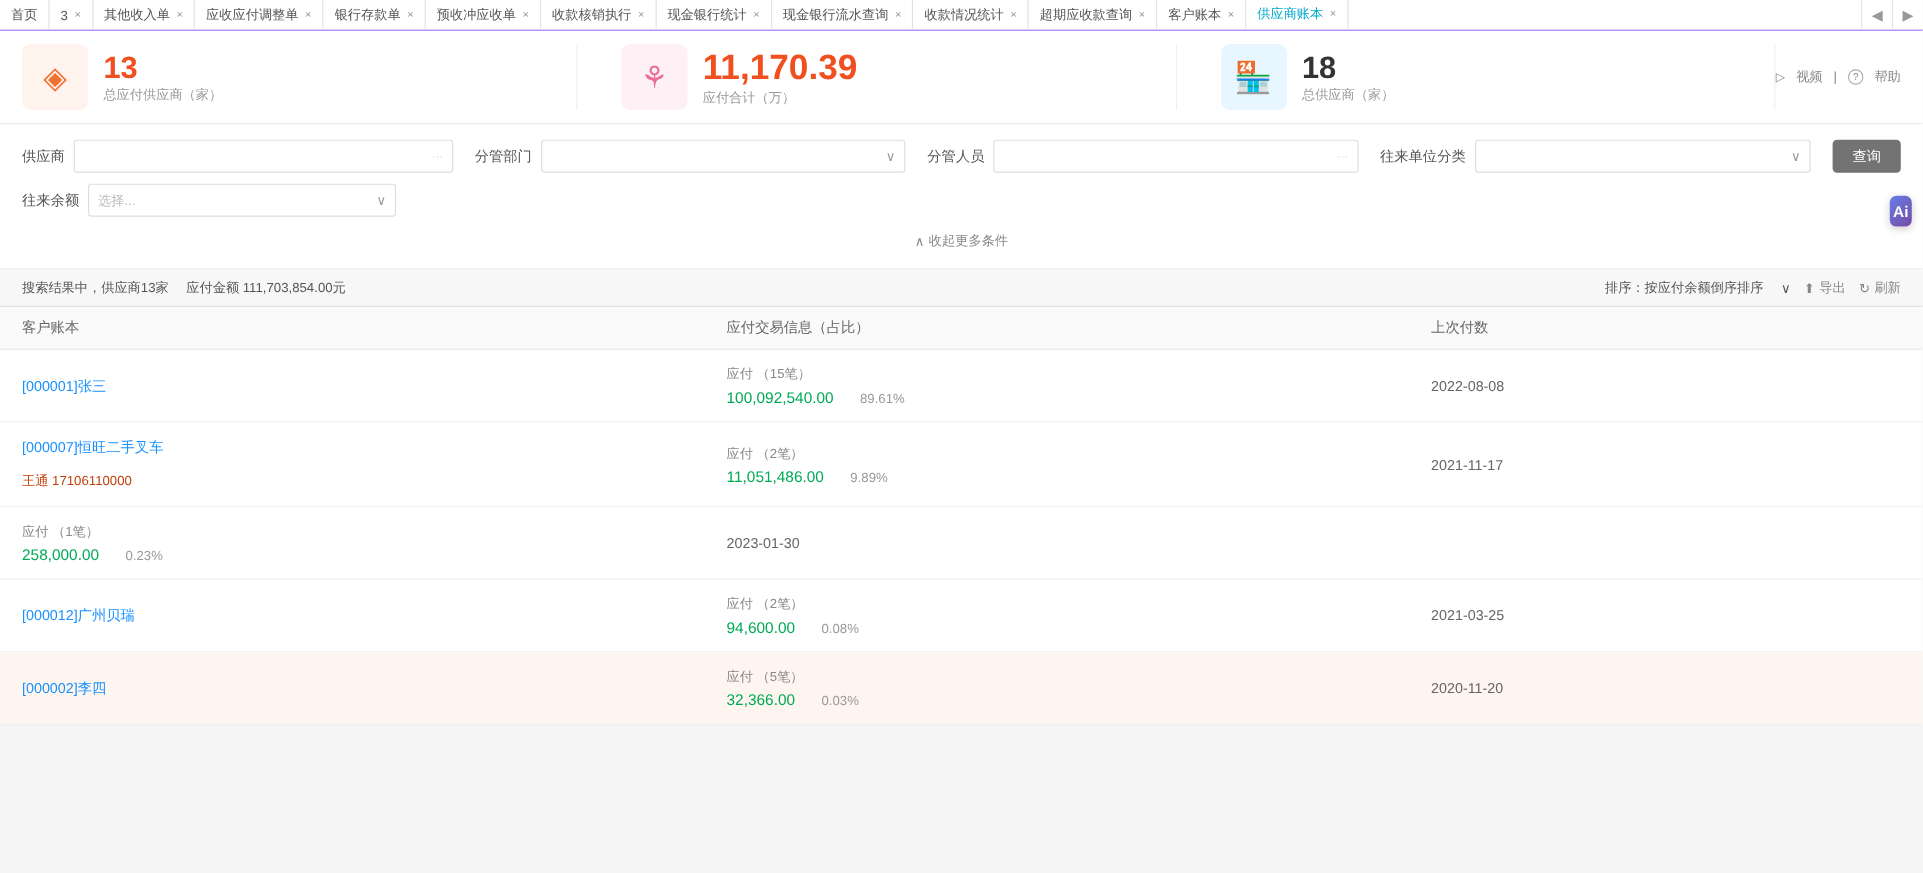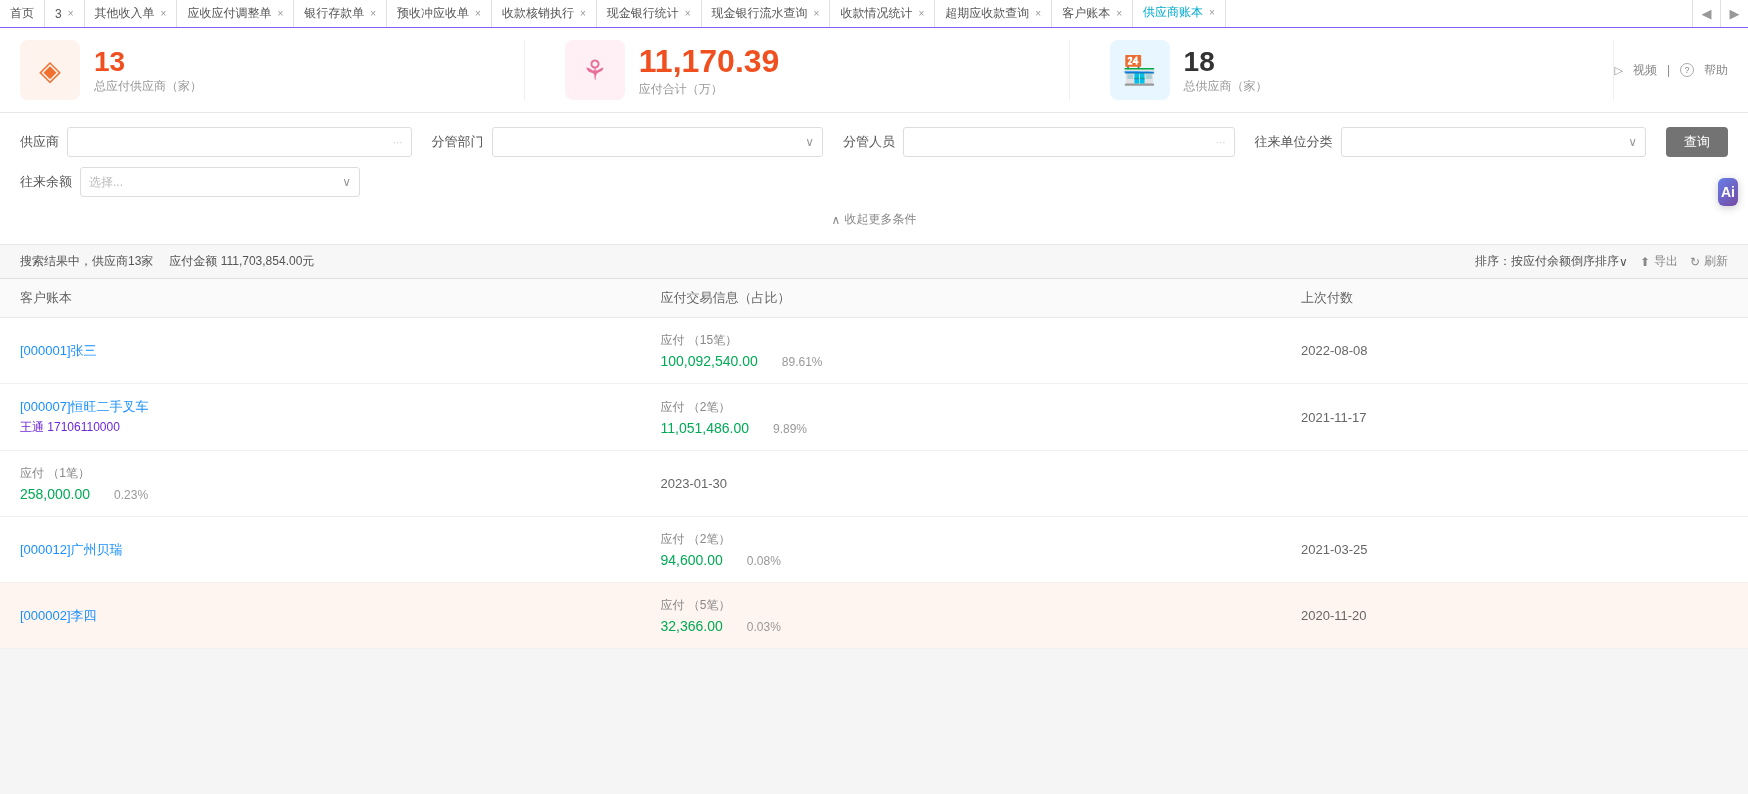--- a/index.html
+++ b/index.html
@@ -156,21 +156,21 @@
       padding: 8px 20px;
       display: flex;
       align-items: center;
       justify-content: space-between;
       border-bottom: 1px solid #e0e0e0;
       font-size: 12px;
       color: #555;
     }
     .result-bar-left { display: flex; gap: 16px; }
     .result-bar-right { display: flex; align-items: center; gap: 12px; }
-    .sort-dropdown { display: flex; align-items: center; gap: 0; cursor: pointer; color: #555; }
+    .sort-dropdown { display: flex; align-items: center; gap: 16px; cursor: pointer; color: #555; }
     .export-btn, .refresh-btn {
       display: flex;
       align-items: center;
       gap: 4px;
       cursor: pointer;
       color: #888;
       font-size: 12px;
     }
 
     
@@ -195,21 +195,21 @@
       border-bottom: 1px solid #f0f0f0;
       align-items: center;
     }
     .table-row.highlighted { background: #fff5f0; }
     .supplier-link {
       color: #1890ff;
       text-decoration: none;
       cursor: pointer;
       font-size: 13px;
     }
-    .supplier-sub { font-size: 12px; color: #6d28d9; margin-top: 3px; }
+    .supplier-sub { font-size: 12px; color: #c2410c; margin-top: 13px; }
     .amount-green { color: #00aa55; font-size: 14px; cursor: pointer; }
     .amount-label { font-size: 12px; color: #888; margin-bottom: 4px; }
     .amount-percent { font-size: 12px; color: #999; margin-left: 16px; }
     .date-text { color: #666; font-size: 13px; }
     .transaction-row { display: flex; align-items: baseline; gap: 8px; margin-top: 4px; }
 
     
     .table-area::-webkit-scrollbar { width: 6px; }
     .table-area::-webkit-scrollbar-track { background: #f1f1f1; }
     .table-area::-webkit-scrollbar-thumb { background: #ccc; border-radius: 3px; }

